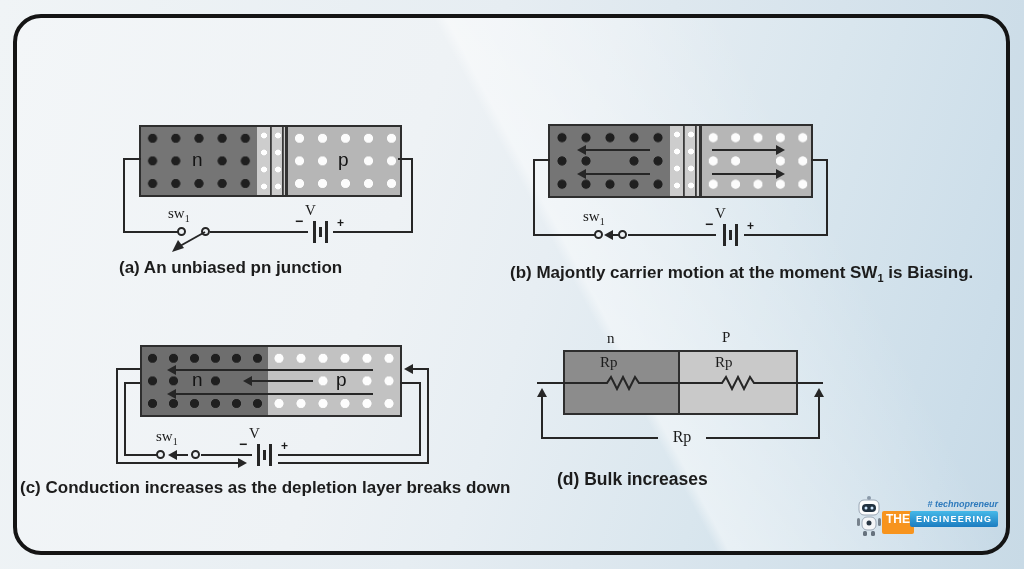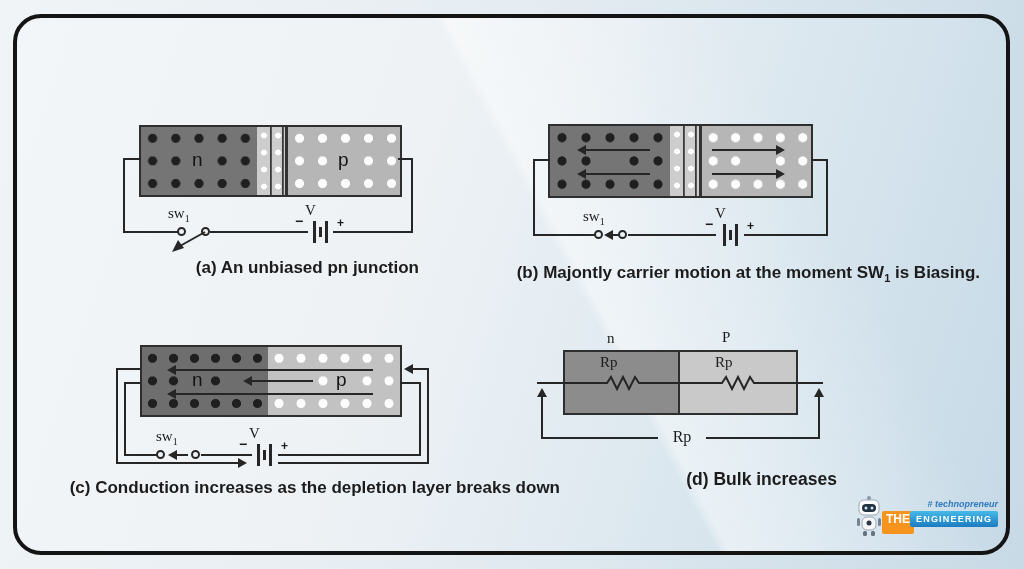--- a/index.html
+++ b/index.html
@@ -6,21 +6,21 @@
   body{font-family:"Liberation Sans",sans-serif;}
   #stage{position:relative;width:1024px;height:569px;overflow:hidden;
     background:linear-gradient(100deg,#f0f4f6 0%,#e6edf2 45%,#d6e3ec 75%,#c8dae6 100%);}
   #frame{position:absolute;left:13px;top:14px;width:997px;height:541px;box-sizing:border-box;
     border:4px solid #141414;border-radius:28px;
     background:linear-gradient(108deg,#f3f6f8 0%,#eef2f5 38%,#e7eef3 52%,#d9e6ee 72%,#cbdde9 92%,#c6d9e6 100%);}
   #frame::after{content:"";position:absolute;inset:0;border-radius:24px;pointer-events:none;
     background:linear-gradient(62deg,rgba(255,255,255,0) 55%,rgba(255,255,255,.45) 56%,rgba(255,255,255,0) 78%);}
   .abs{position:absolute;}
   .title{width:100%;text-align:center;font-size:44px;font-weight:800;color:#0d0d0d;letter-spacing:-1px;}
-  .caption{font-size:17px;font-weight:bold;color:#1c1c1c;text-align:right;white-space:nowrap;}
+  .caption{font-size:17px;font-weight:bold;color:#1c1c1c;text-align:left;white-space:nowrap;}
   
   .srect{box-sizing:content-box;border:2px solid #2e2e2e;}
   .region{position:absolute;top:0;bottom:0;}
   .dots-n{background-color:#757575;background-image:radial-gradient(circle,#1f1f1f 4.2px,rgba(0,0,0,0) 4.9px);background-size:23.2px 22.6px;}
   .dots-p{background-color:#b6b6b6;background-image:radial-gradient(circle,#fcfcfc 4.2px,rgba(0,0,0,0) 4.9px);background-size:23px 22.6px;}
   .dots-nb{background-color:#757575;background-image:radial-gradient(circle,#1f1f1f 4.2px,rgba(0,0,0,0) 4.9px);background-size:24px 23.3px;}
   .dots-pb{background-color:#b6b6b6;background-image:radial-gradient(circle,#fcfcfc 4.2px,rgba(0,0,0,0) 4.9px);background-size:22.4px 23.3px;}
   .dots-nc{background-color:#6e6e6e;background-image:radial-gradient(circle,#1f1f1f 4.2px,rgba(0,0,0,0) 4.9px);background-size:21px 22.6px;}
   .dots-pc{background-color:#c2c2c2;background-image:radial-gradient(circle,#fdfdfd 4.2px,rgba(0,0,0,0) 4.9px);background-size:22px 22.6px;}
   .strip{background-color:#cdcdcd;border-right:3px solid #333;

